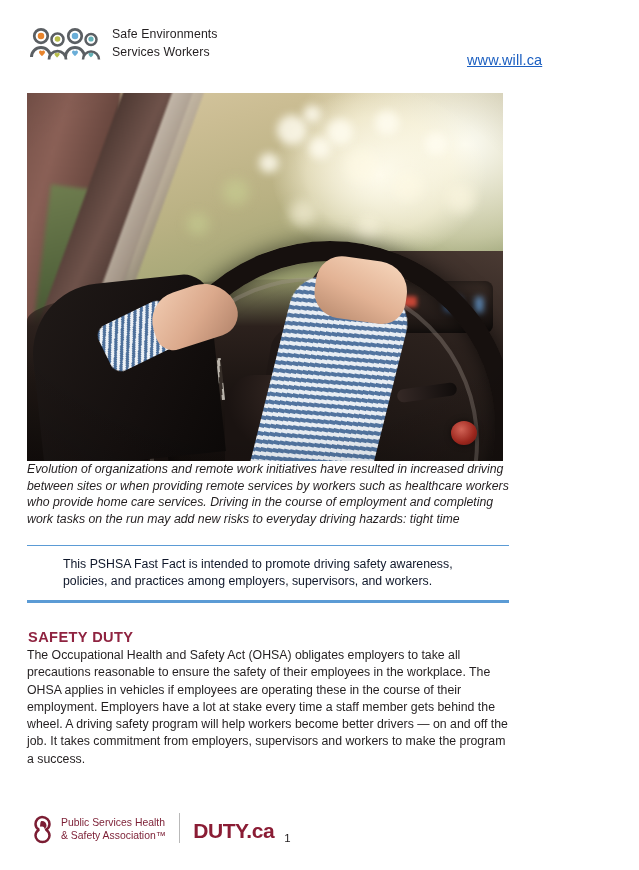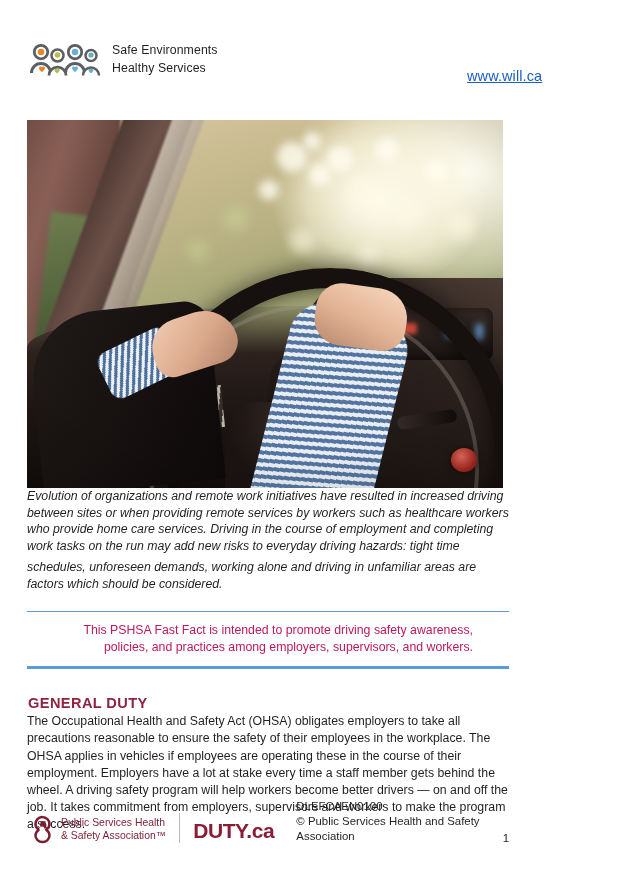--- a/index.html
+++ b/index.html
@@ -15,21 +15,21 @@
     font-family: "Liberation Sans", sans-serif;
     color: #221f1f;
   }
 
   .page {
     position: relative;
     width: 536px;
     height: 870px;
     background: #ffffff;
     box-sizing: border-box;
-    padding: 16px 27px;
+    padding: 0 27px;
   }
 
   
   .header {
     position: relative;
     height: 78px;
     padding-top: 26px;
     box-sizing: border-box;
     display: flex;
     align-items: flex-start;
@@ -69,21 +69,21 @@
   .doc-title {
     font-size: 19.5px;
     font-weight: bold;
     color: #4472c4;
     letter-spacing: 0.5px;
     margin: 24px 0 0 3px;
   }
 
   
   .hero-block {
-    margin-top: 26px;
+    margin-top: 15px;
     position: relative;
   }
   .hero-photo {
     float: left;
     width: 476px;
     height: 368px;
     margin-right: 8px;
     position: relative;
     overflow: hidden;
     background: #2a1f1c;
@@ -298,22 +298,22 @@
   }
 
   
   .rule-top {
     clear: both;
     height: 1px;
     background: #5b9bd5;
     margin: 17px 0 0 0;
   }
   .callout {
-    text-align: right;
-    color: #be185d;
+    text-align: left;
+    color: #0f172a;
     font-size: 12.3px;
     line-height: 1.45;
     padding: 10px 36px 9px 36px;
   }
   .rule-bottom {
     height: 3px;
     background: #5b9bd5;
     margin: 0;
   }
 
@@ -422,21 +422,21 @@
         <path d="M112 67 A16 16 0 0 1 144 67" fill="#ffffff" stroke="#5b5f63" stroke-width="5"></path>
 
         <path d="M24 52 c0-3 4.5-4.6 6-1.4 1.5-3.2 6-1.6 6 1.4 0 3.6-6 8-6 8 s-6-4.4-6-8z" fill="#e8842c"></path>
         <path d="M55 56 c0-2.6 3.9-4 5.2-1.2 1.3-2.8 5.2-1.4 5.2 1.2 0 3.1-5.2 7-5.2 7 s-5.2-3.9-5.2-7z" fill="#b8bd4a"></path>
         <path d="M90 52 c0-3 4.5-4.6 6-1.4 1.5-3.2 6-1.6 6 1.4 0 3.6-6 8-6 8 s-6-4.4-6-8z" fill="#6aaed8"></path>
         <path d="M123 56 c0-2.5 3.7-3.8 4.9-1.1 1.2-2.7 4.9-1.4 4.9 1.1 0 3-4.9 6.7-4.9 6.7 s-4.9-3.7-4.9-6.7z" fill="#63b0b6"></path>
       </svg>
 
       <div class="brand-tagline">
         <span>Safe Environments</span>
-        <span>Healthy Services</span>
+        <span>Services Workers</span>
       </div>
     </div>
 
     <a class="site-link" href="#">www.will.ca</a>
   </div>
 
 
   <div class="hero-block">
 
     <div class="hero-photo">
@@ -483,31 +483,30 @@
       <div class="ph-stalk"></div>
       <div class="ph-btn-red"></div>
 
       <div class="ph-vig"></div>
     </div>
 
     <div class="wrap-text">
       <p>Evolution of organizations and remote work initiatives have resulted in increased driving between sites or when providing remote services by workers such as healthcare workers who provide home care services. Driving in the course of employment and completing work tasks on the run may add new risks to everyday driving hazards: tight time</p>
     </div>
 
-    <p class="after-photo">schedules, unforeseen demands, working alone and driving in unfamiliar areas are factors which should be considered.</p>
   </div>
 
   <div class="rule-top"></div>
   <div class="callout">
     <span>This PSHSA Fast Fact is intended to promote driving safety awareness, policies, and practices among employers, supervisors, and workers.</span>
   </div>
   <div class="rule-bottom"></div>
 
   <div class="section">
-    <h2 class="section-heading">GENERAL DUTY</h2>
+    <h2 class="section-heading">SAFETY DUTY</h2>
     <p class="section-body">The Occupational Health and Safety Act (OHSA) obligates employers to take all precautions reasonable to ensure the safety of their employees in the workplace. The OHSA applies in vehicles if employees are operating these in the course of their employment. Employers have a lot at stake every time a staff member gets behind the wheel. A driving safety program will help workers become better drivers — on and off the job. It takes commitment from employers, supervisors and workers to make the program a success.</p>
   </div>
 
   <div class="footer">
 
     <div class="footer-mark">
       <svg class="trillium" viewBox="0 0 60 60">
         <path d="M30 6 c9 0 15 7 15 14 0 5-3 9-7 11 4 3 7 7 7 12 0 7-6 13-14 13 -8 0-14-6-14-13 0-5 3-9 7-12 -4-2-7-6-7-11C17 13 23 6 30 6 z" fill="none" stroke="#7b1d33" stroke-width="5" stroke-linejoin="round"></path>
         <path d="M30 14 c5 0 9 4 9 9 0 4-3 7-6 8 -1-4-4-6-7-6 1-6 0-11 4-11z" fill="#7b1d33"></path>
         <circle cx="30" cy="30" r="5" fill="#ffffff"></circle>
@@ -515,21 +514,17 @@
       <div class="footer-assoc">
         <span>Public Services Health</span>
         <span>&amp; Safety Association™</span>
       </div>
     </div>
 
     <div class="footer-sep"></div>
 
     <div class="footer-pshsa">DUTY.ca</div>
 
-    <div class="footer-meta">
-      <span class="code">DLEFCAEN0100</span>
-      <span class="copy">© Public Services Health and Safety Association</span>
-    </div>
 
     <div class="footer-page">1</div>
   </div>
 
 </div>
 
 </body></html>

